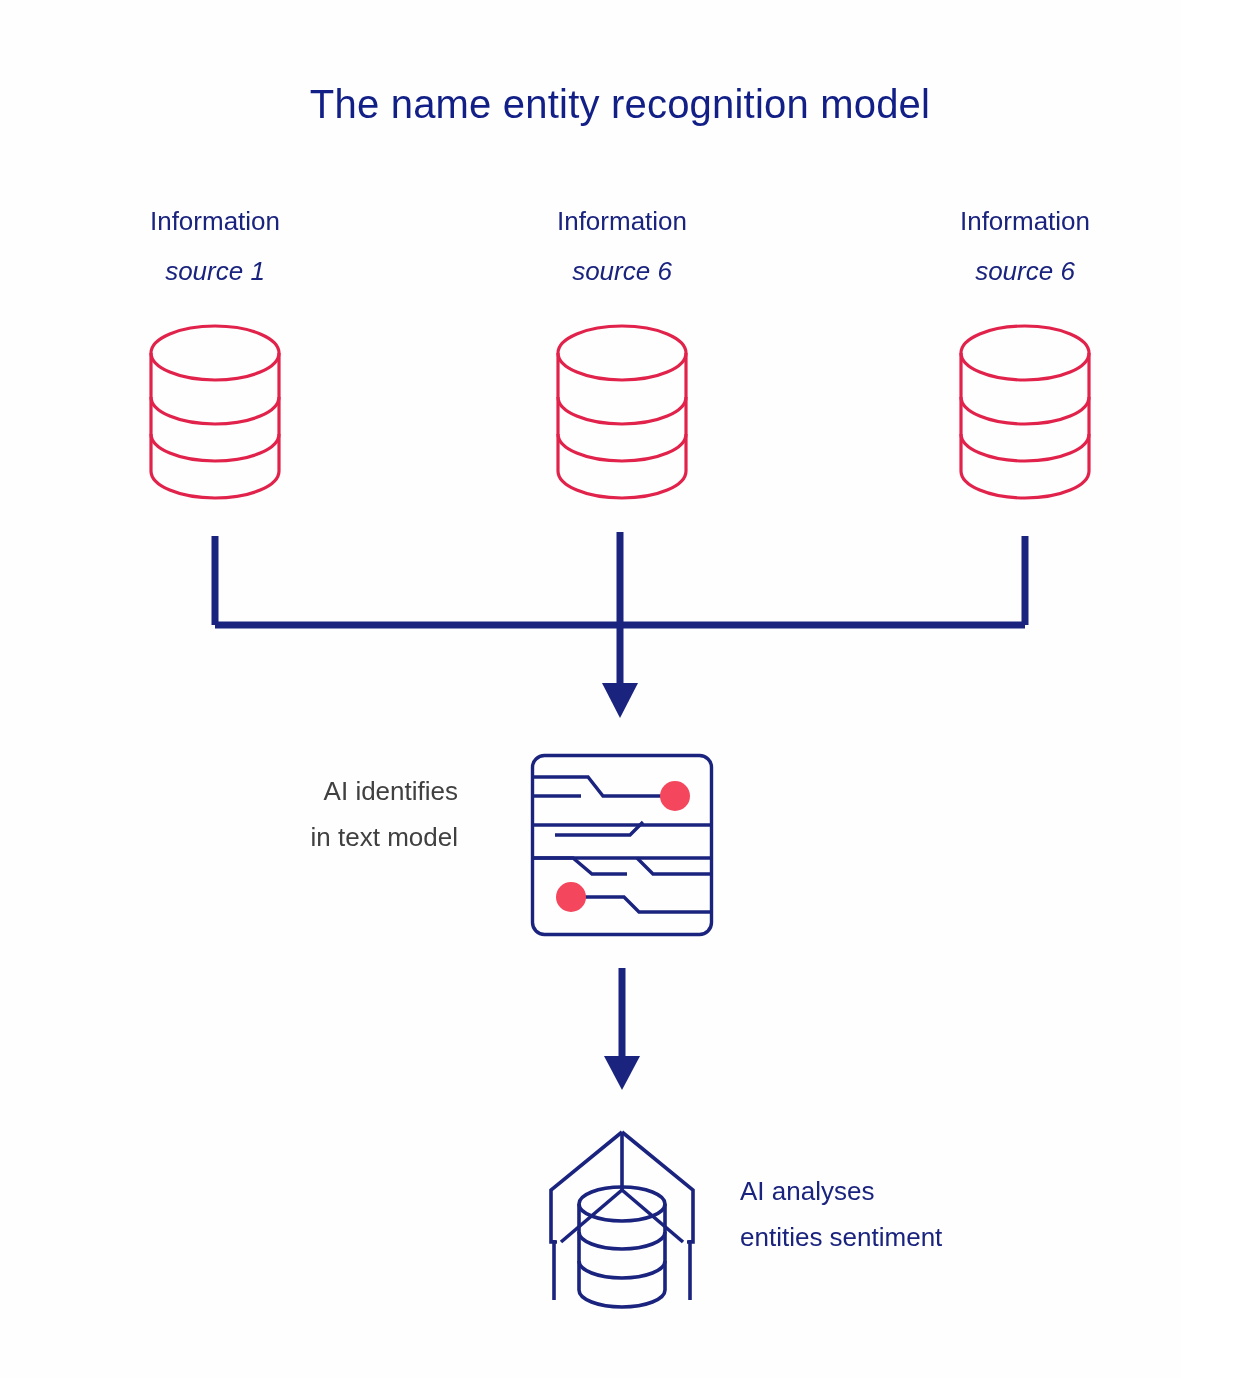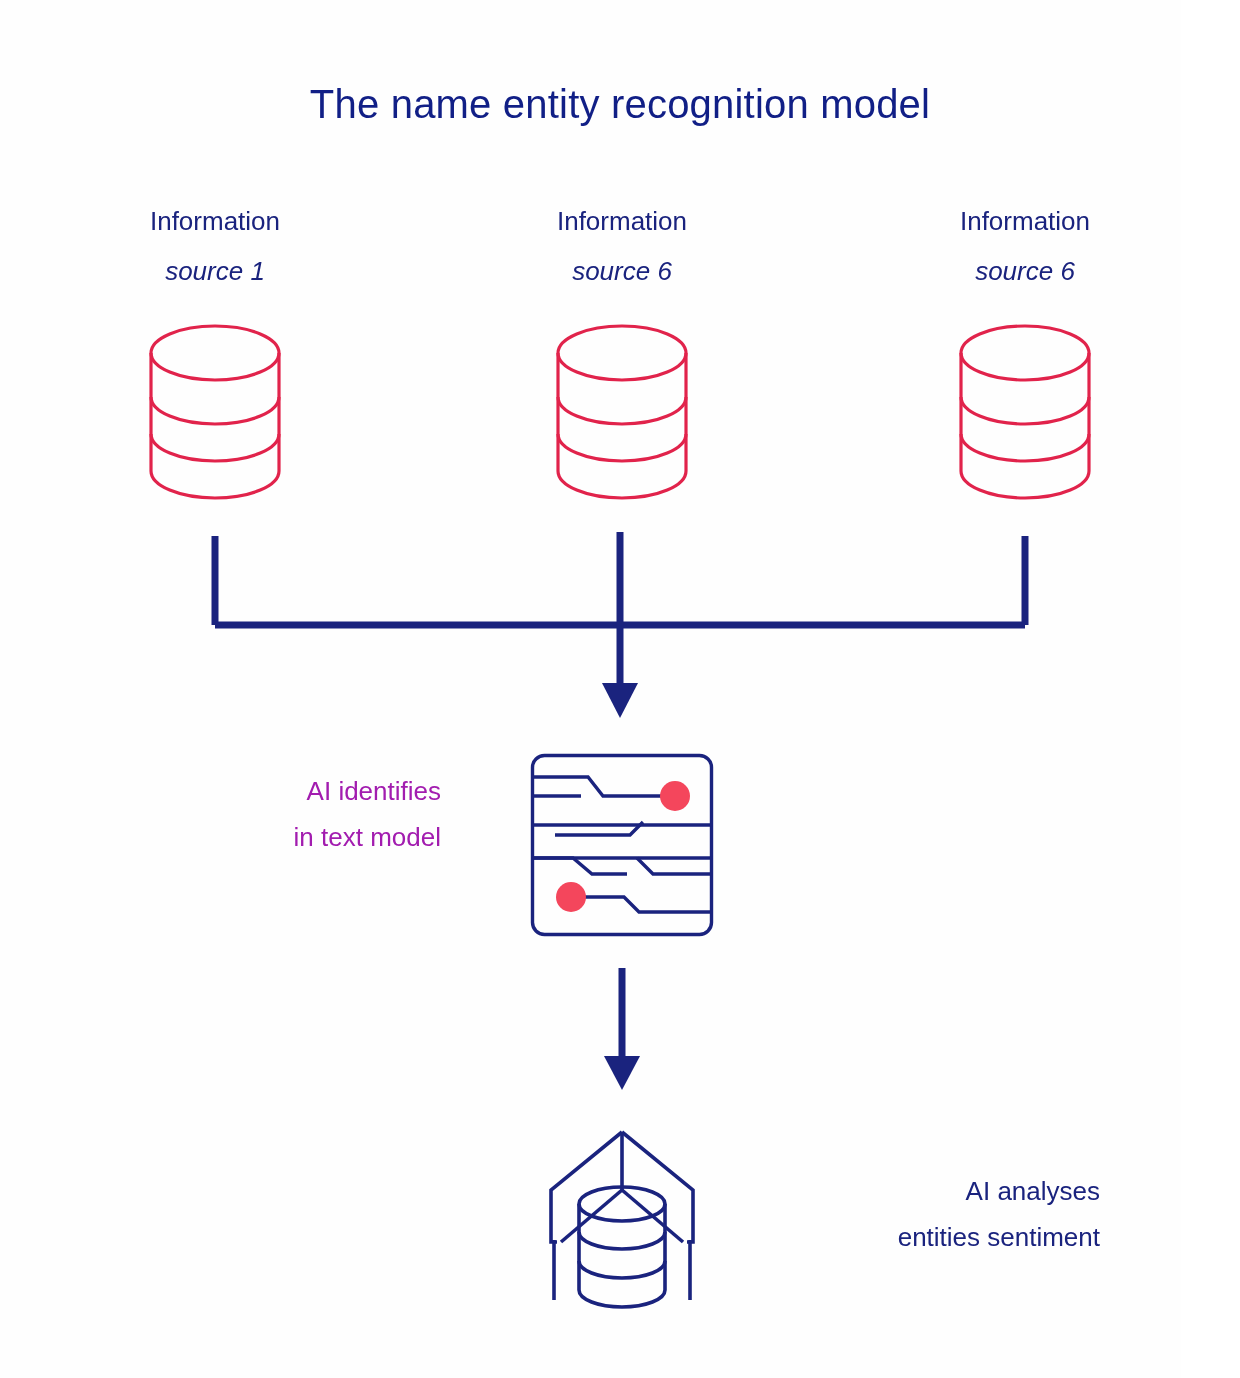--- a/index.html
+++ b/index.html
@@ -77,27 +77,27 @@
     position: absolute;
     left: 529px;
     top: 752px;
     width: 186px;
     height: 186px;
   }
 
   
   #chip-caption {
     position: absolute;
-    left: 101px;
+    left: 118px;
     top: 768px;
     width: 340px;
     text-align: right;
     font-size: 26px;
     line-height: 46px;
-    color: #a21caf;
+    color: #404040;
   }
   #chip-caption span { display: block; }
 
   
   #arrow-2 {
     position: absolute;
     left: 592px;
     top: 968px;
     width: 60px;
     height: 122px;
@@ -111,21 +111,21 @@
     width: 178px;
     height: 186px;
   }
 
   
   #sentiment-caption {
     position: absolute;
     left: 740px;
     top: 1168px;
     width: 360px;
-    text-align: right;
+    text-align: left;
     font-size: 26px;
     line-height: 46px;
     color: #1a237e;
   }
   #sentiment-caption span { display: block; }
 </style>
 </head>
 <body>
 
 <div id="canvas">

